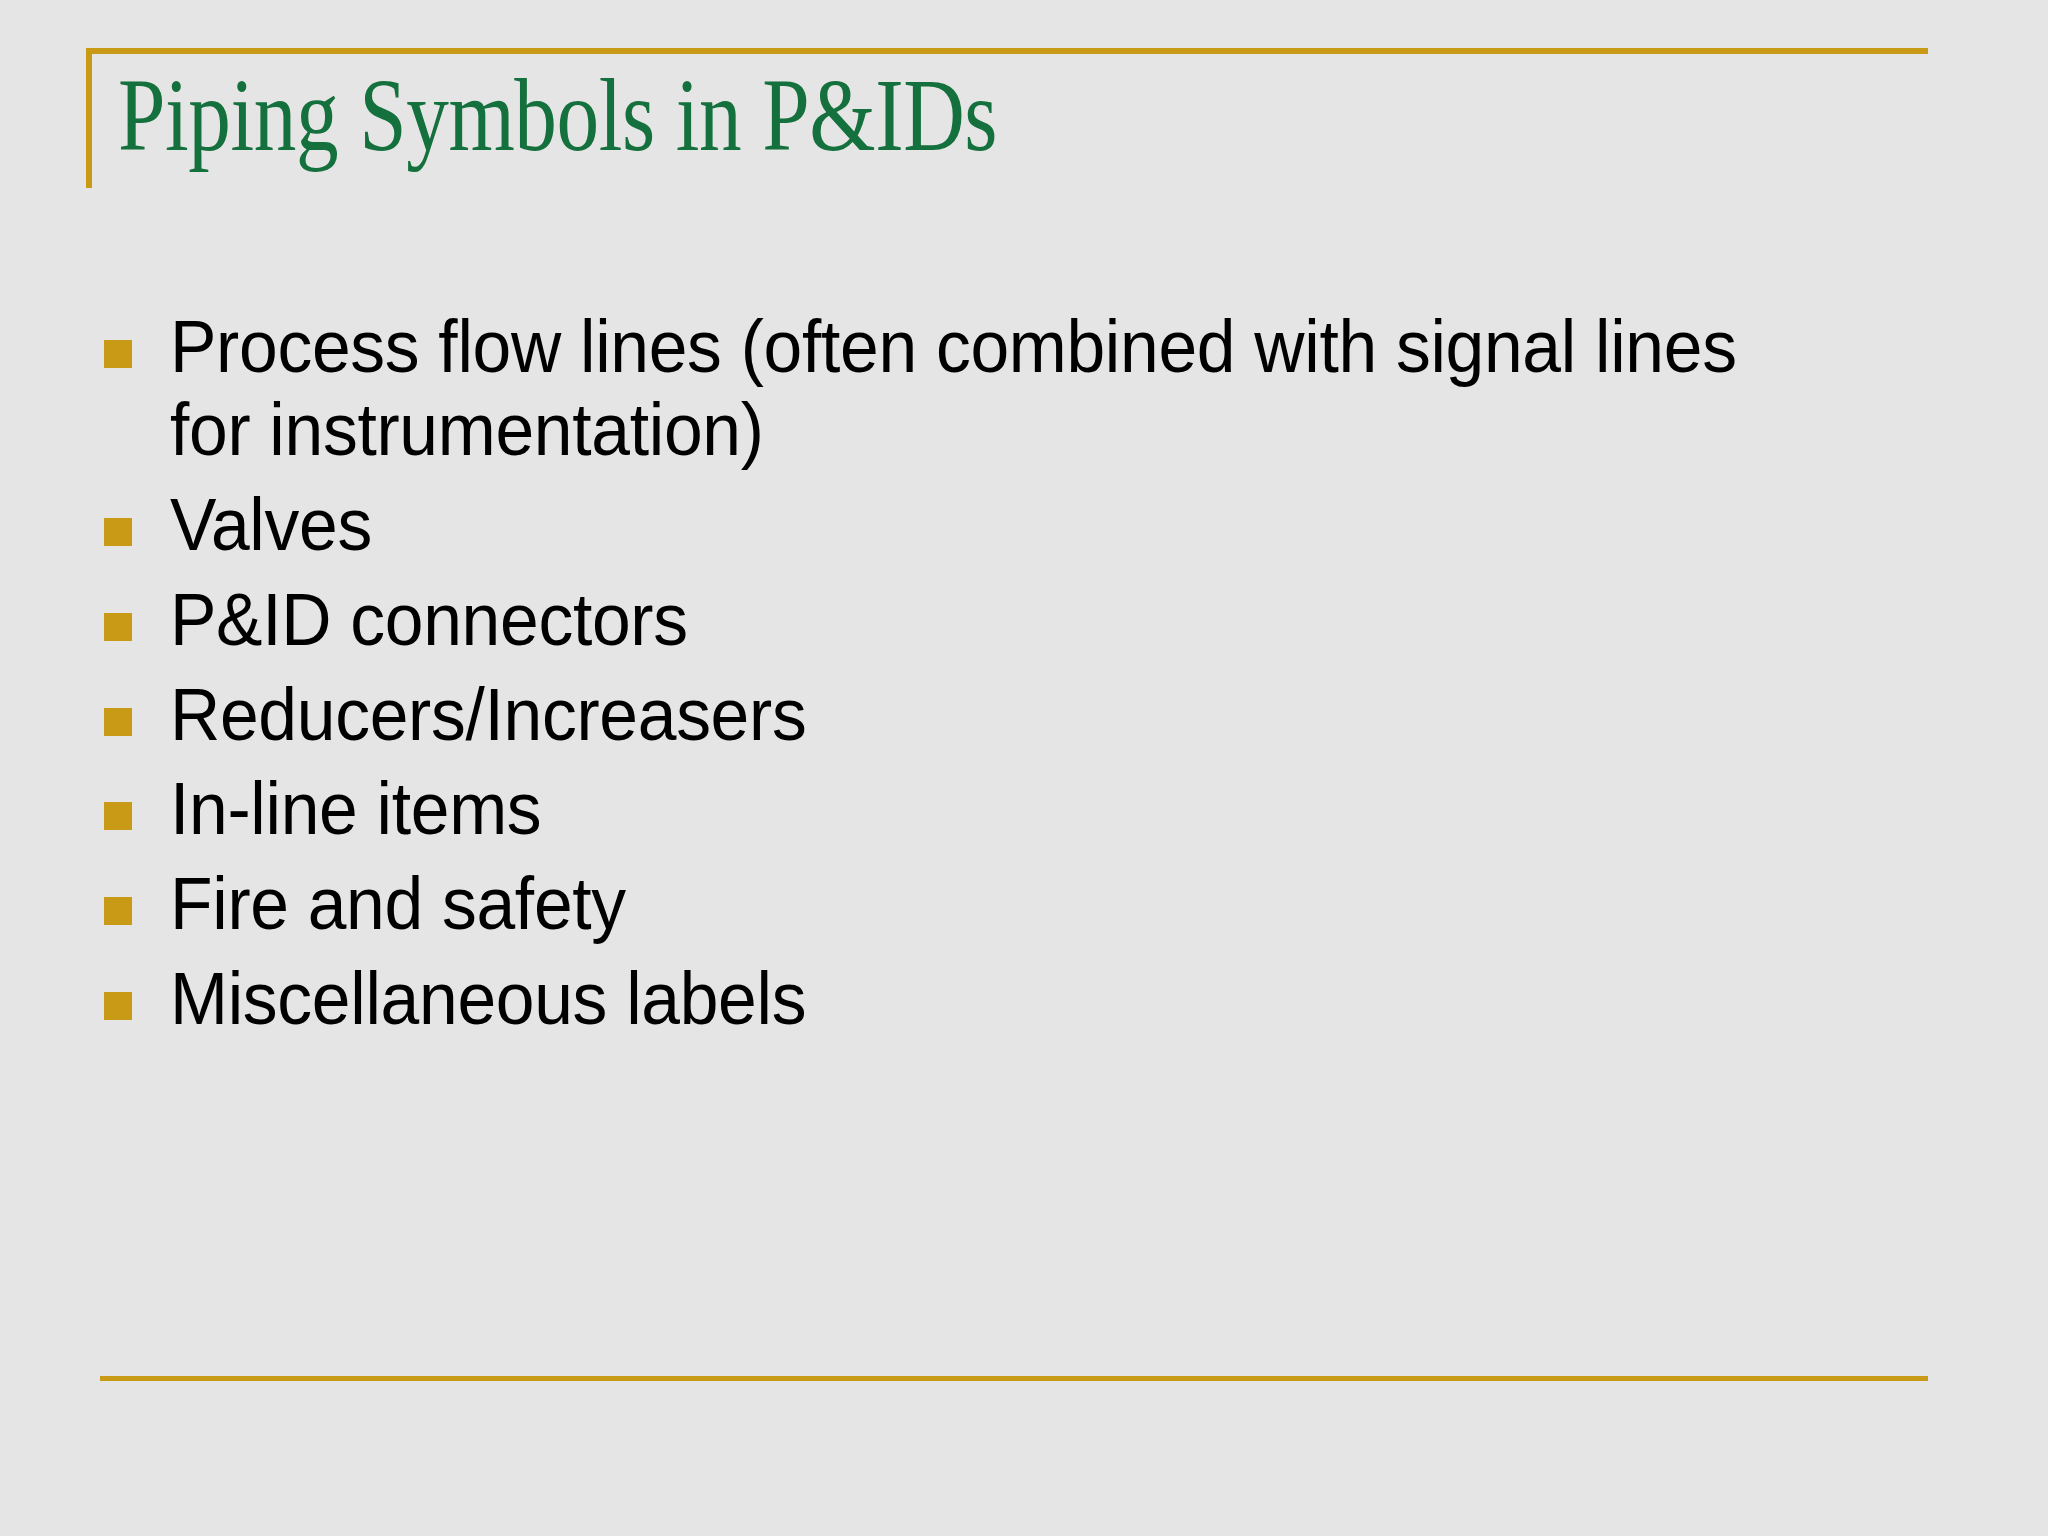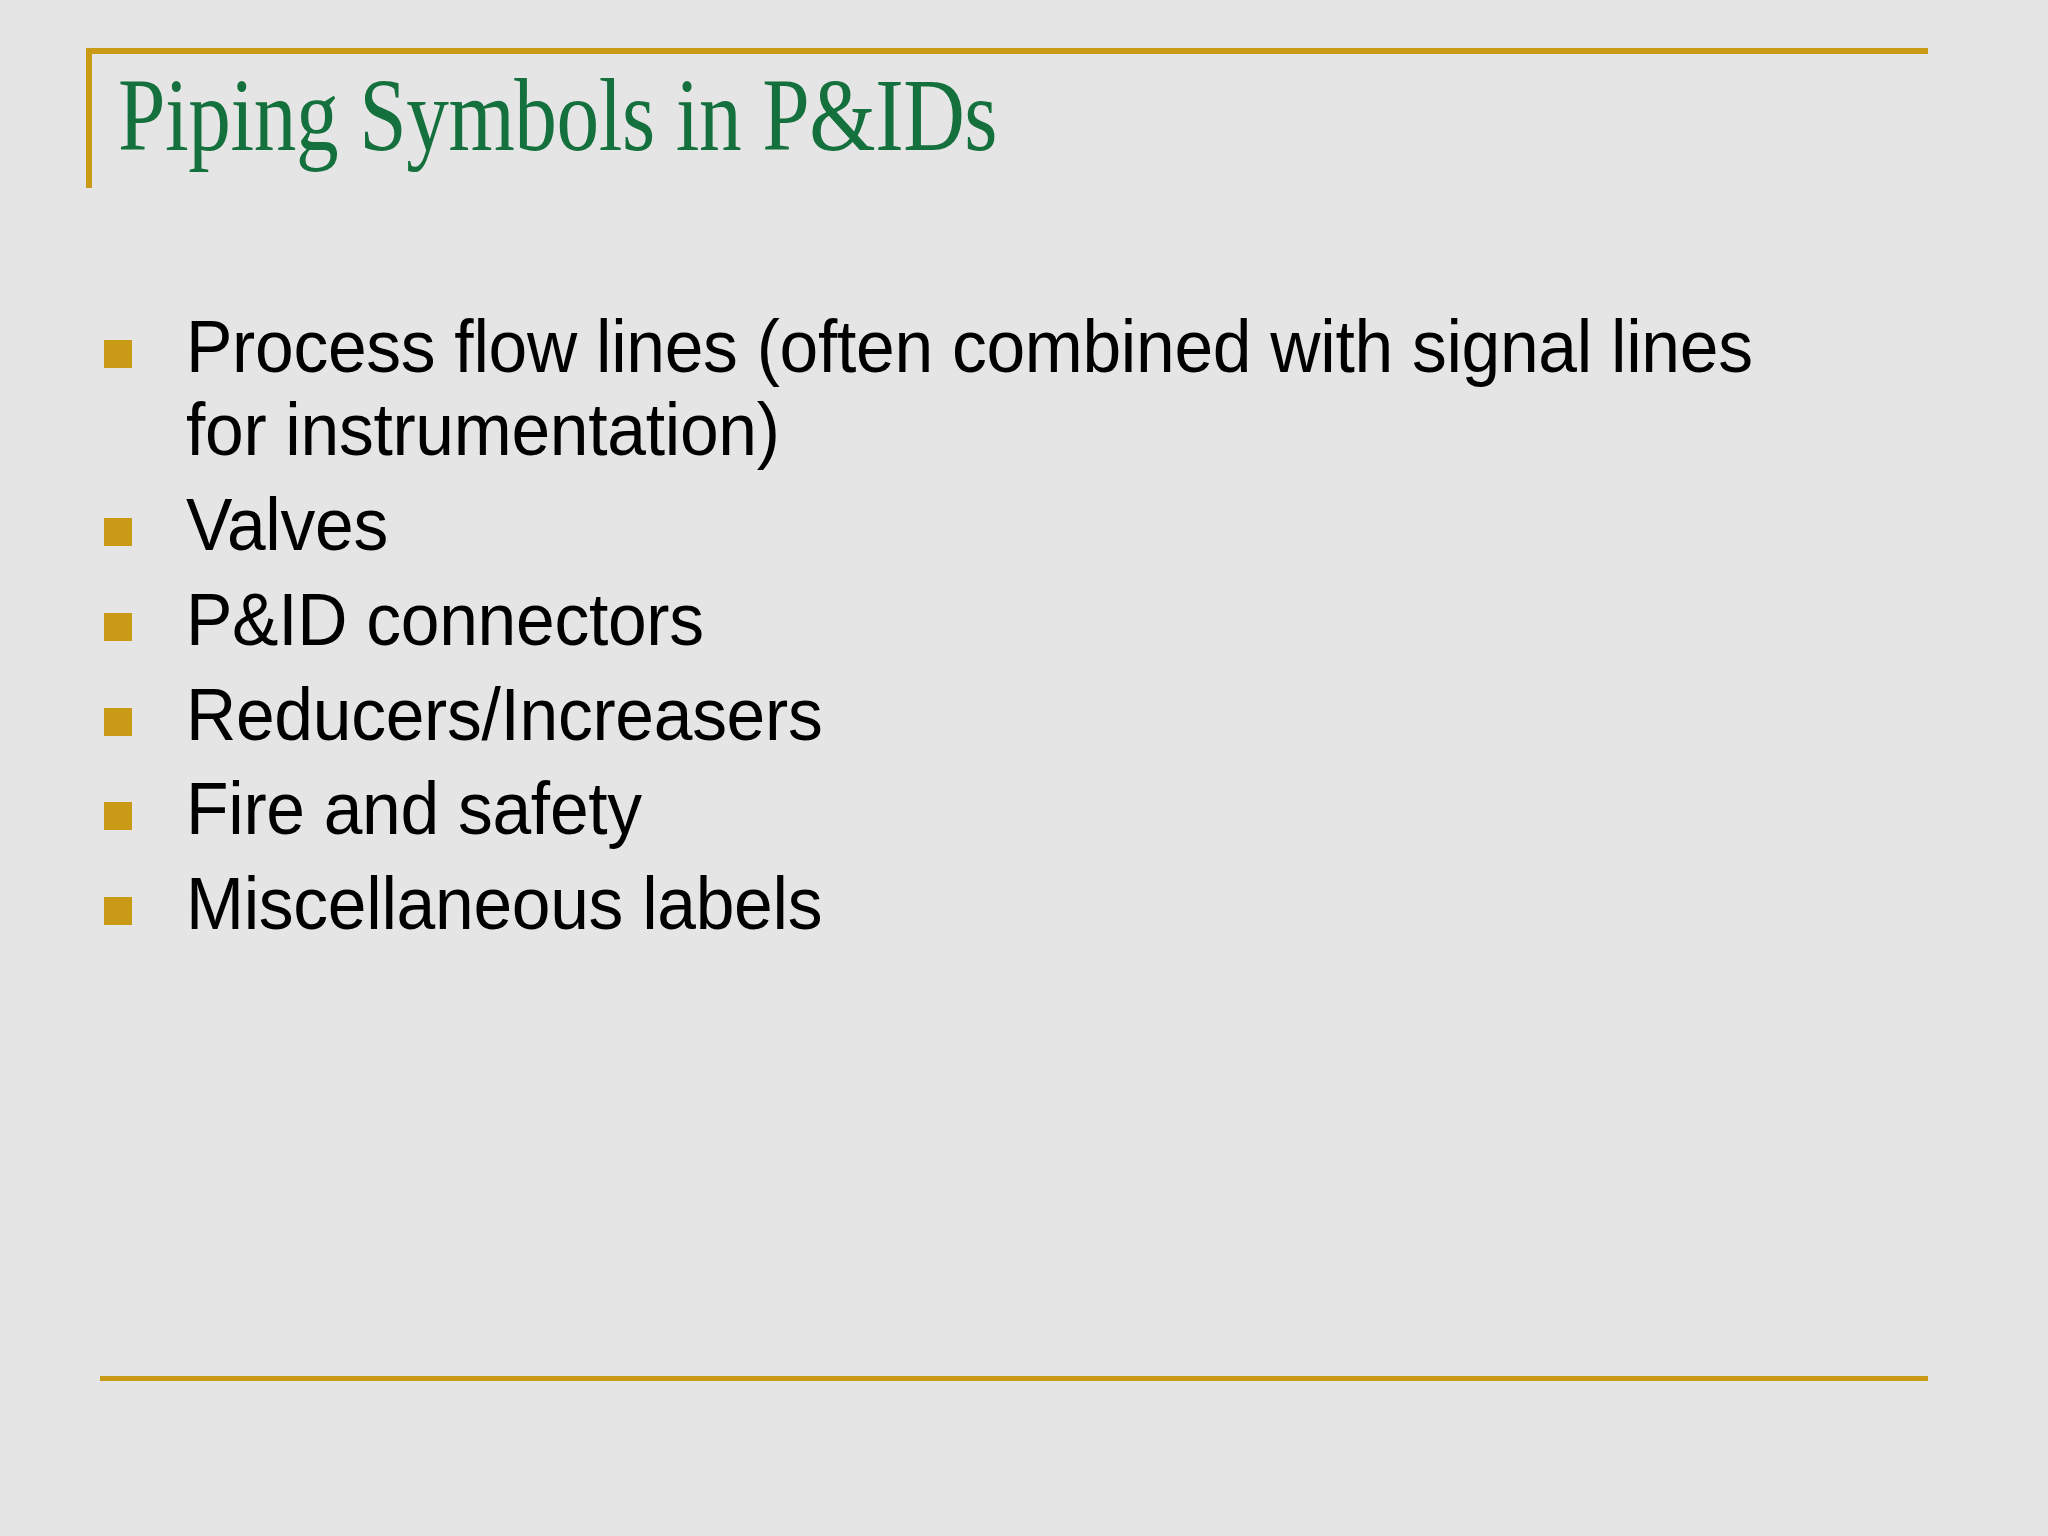--- a/index.html
+++ b/index.html
@@ -70,21 +70,20 @@
     width: 1860px;
     margin: 0;
     padding: 0;
     list-style: none;
   }
 
   .bullet-row {
     display: flex;
     align-items: flex-start;
     margin-bottom: 12px;
-    gap: 16px;
   }
 
   .bullet-marker {
     flex: 0 0 auto;
     width: 28px;
     height: 28px;
     background: #c89a16;
     margin-top: 34px;
     margin-right: 0;
   }
@@ -134,20 +133,24 @@
       <span class="bullet-text">P&amp;ID connectors</span>
     </li>
 
     <li class="bullet-row">
       <span class="bullet-marker"></span>
       <span class="bullet-text">Reducers/Increasers</span>
     </li>
 
 
 
+    <li class="bullet-row">
+      <span class="bullet-marker"></span>
+      <span class="bullet-text">In-line items</span>
+    </li>
 
     <li class="bullet-row">
       <span class="bullet-marker"></span>
       <span class="bullet-text">Fire and safety</span>
     </li>
 
     <li class="bullet-row">
       <span class="bullet-marker"></span>
       <span class="bullet-text">Miscellaneous labels</span>
     </li>

